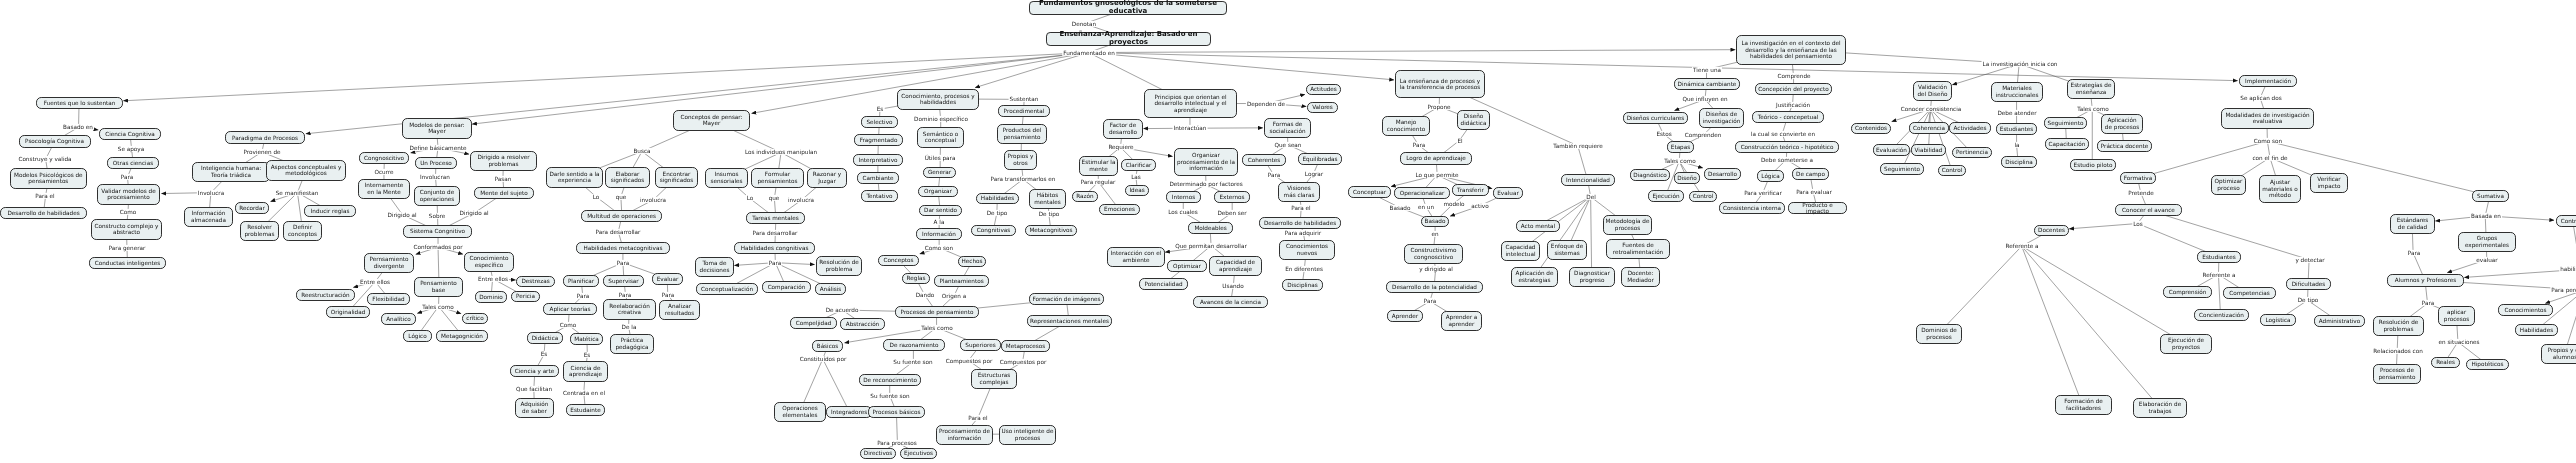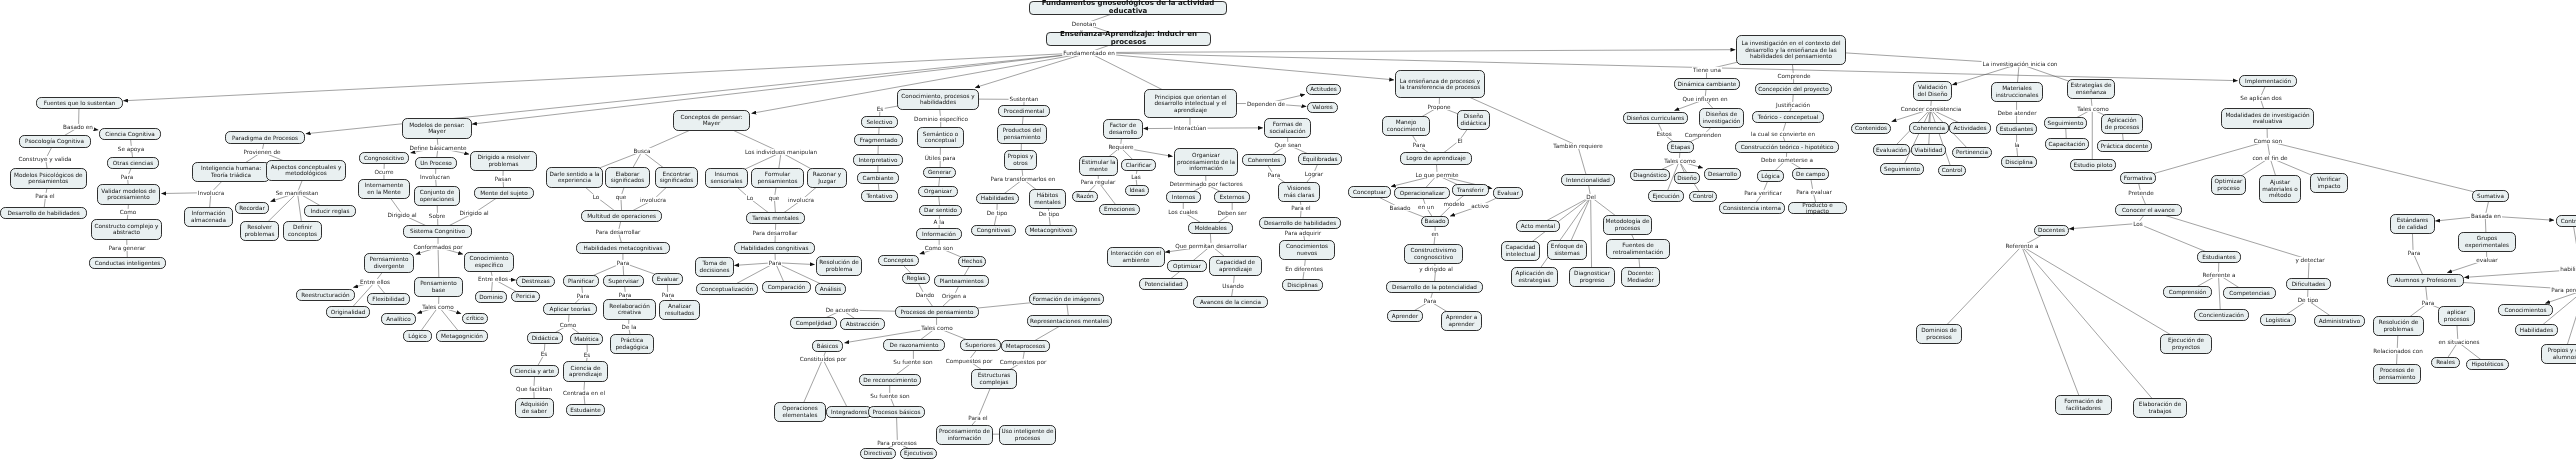--- a/index.html
+++ b/index.html
@@ -515,22 +515,22 @@
       <div class="llab" style="left: 2308px; top: 300px;">De tipo</div>
       <div class="llab" style="left: 2022px; top: 246px;">Referente a</div>
       <div class="llab" style="left: 2486px; top: 216px;">Basada en</div>
       <div class="llab" style="left: 2414px; top: 253px;">Para</div>
       <div class="llab" style="left: 2487px; top: 260px;">evaluar</div>
       <div class="llab" style="left: 2581px; top: 269px;">habilidades en</div>
       <div class="llab" style="left: 2428px; top: 303px;">Para</div>
       <div class="llab" style="left: 2585px; top: 290px;">Para percibir a cerca de</div>
       <div class="llab" style="left: 2398px; top: 351px;">Relacionados con</div>
       <div class="llab" style="left: 2459px; top: 342px;">en situaciones</div>
-      <div class="cbox title" style="left: 1029px; top: 1.3px; width: 198px; height: 14px;">Fundamentos gnoseológicos de la actividad educativa</div>
-      <div class="cbox title" style="left: 1046px; top: 32px; width: 165px; height: 14px;">Enseñanza-Aprendizaje: Inducir en procesos</div>
+      <div class="cbox title" style="left: 1029px; top: 1.3px; width: 198px; height: 14px;">Fundamentos gnoseológicos de la someterse educativa</div>
+      <div class="cbox title" style="left: 1046px; top: 32px; width: 165px; height: 14px;">Enseñanza-Aprendizaje: Basado en proyectos</div>
       <div class="cbox" style="left: 36px; top: 97px; width: 87px; height: 12.4px;">Fuentes que lo sustentan</div>
       <div class="cbox" style="left: 18.5px; top: 135px; width: 72px; height: 13px;">Psocología Cognitiva</div>
       <div class="cbox" style="left: 99px; top: 128px; width: 62px; height: 12.4px;">Ciencia Cognitiva</div>
       <div class="cbox" style="left: 9.8px; top: 168px; width: 77px; height: 20.6px;">Modelos Psicológicos de pensamientos</div>
       <div class="cbox" style="left: 0px; top: 207px; width: 87px; height: 12.4px;">Desarrollo de habilidades</div>
       <div class="cbox" style="left: 107px; top: 157px; width: 52px; height: 12.4px;">Otras ciencias</div>
       <div class="cbox" style="left: 97px; top: 184px; width: 63px; height: 20.6px;">Validar modelos de procesamiento</div>
       <div class="cbox" style="left: 91px; top: 219px; width: 71px; height: 20.6px;">Constructo complejo y abstracto</div>
       <div class="cbox" style="left: 89px; top: 257px; width: 77px; height: 12.4px;">Conductas inteligentes</div>
       <div class="cbox" style="left: 192px; top: 162px; width: 78px; height: 19.6px;">Inteligencia humana: Teoría triádica</div>

